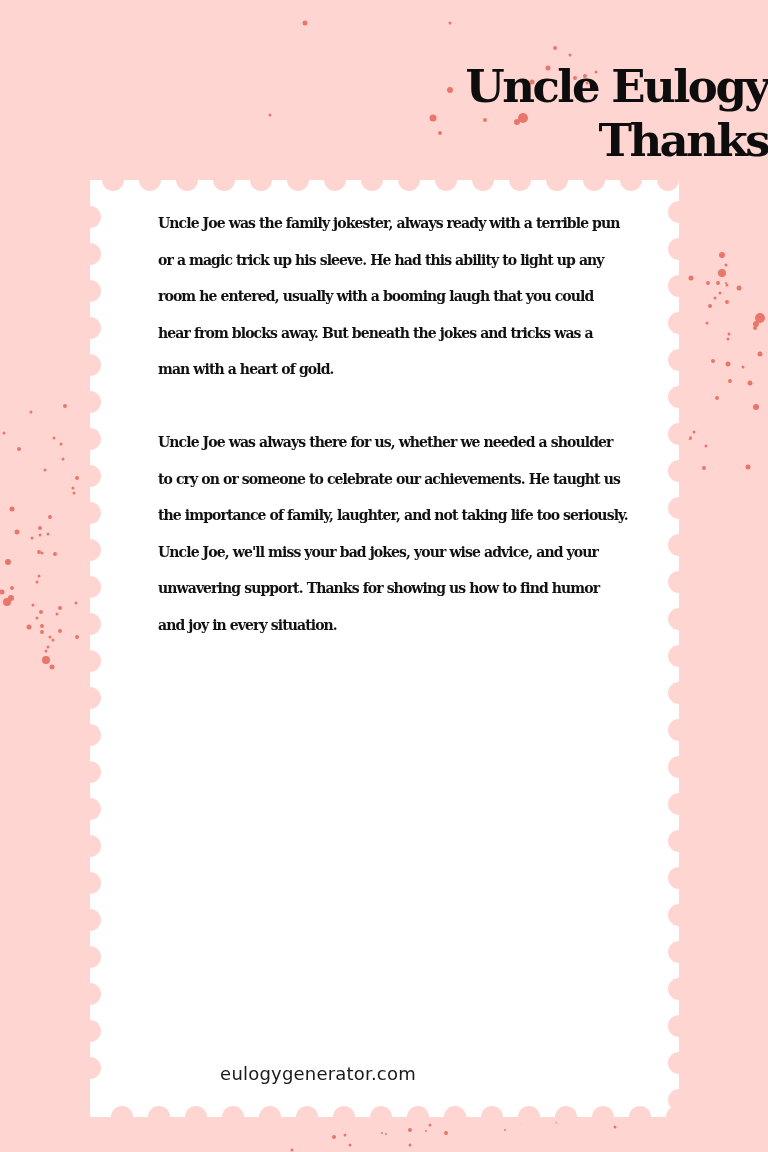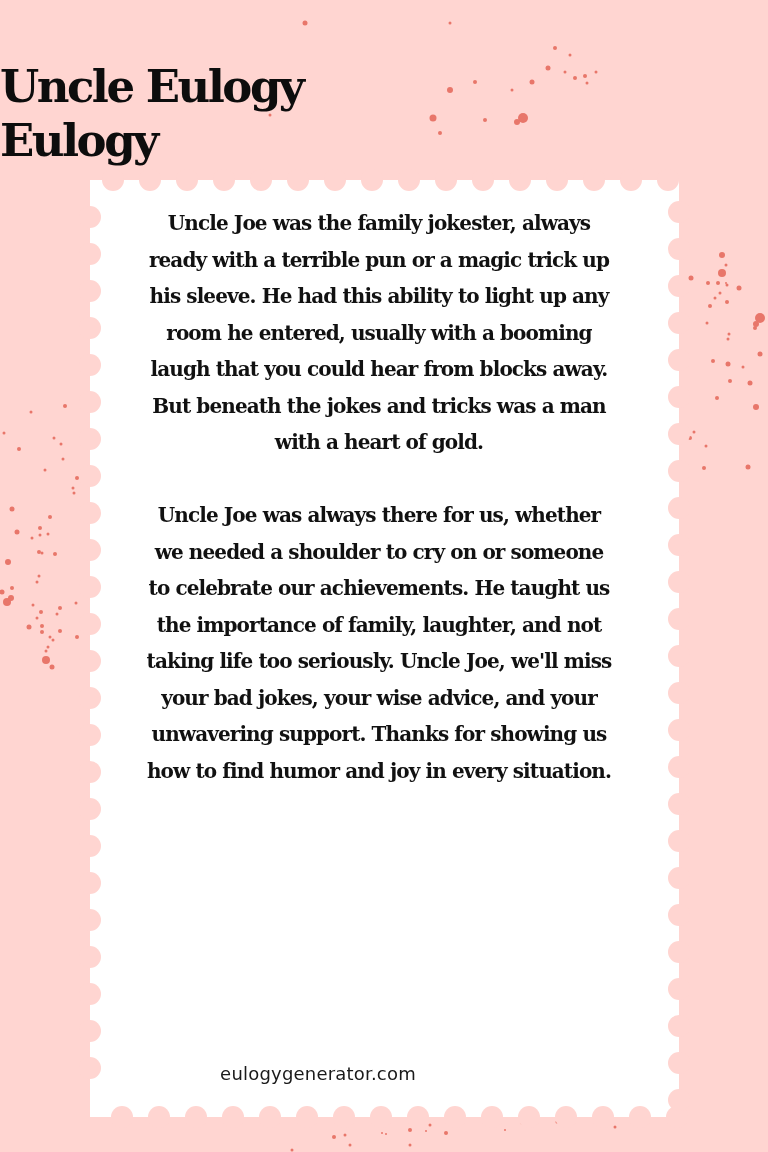--- a/index.html
+++ b/index.html
@@ -3,34 +3,34 @@
 <meta charset="utf-8">
 <style>
   html, body { margin:0; padding:0; }
   body {
     width:768px; height:1152px; overflow:hidden; position:relative;
     background:#ffd5d1;
     font-family: "DejaVu Serif", serif;
   }
   .splatter { position:absolute; left:0; top:0; width:768px; height:1152px; }
   .title {
-    position:absolute; left:0; top:30px; width:768px; text-align:left;
+    position:absolute; left:0; top:30px; width:768px; text-align:right;
     font-family: "DejaVu Serif", serif; font-weight:bold;
     font-size:45px; line-height:54px; letter-spacing:-2.5px; color:#0d0d0d;
   }
   .title span { display:block; }
   .card {
     position:absolute; left:90px; top:180px; width:589px; height:937px;
     background:#ffffff;
   }
   .scallops { position:absolute; left:0; top:0; width:768px; height:1152px; pointer-events:none; }
   .body-text {
-    position:absolute; left:144px; top:205px; width:470px;
+    position:absolute; left:158px; top:205px; width:470px;
     font-family: "DejaVu Serif", serif; font-weight:bold;
-    font-size:20px; line-height:36.5px; letter-spacing:-0.9px; color:#111;text-align:center;
+    font-size:14px; line-height:36.5px; letter-spacing:-0.9px; color:#111;
   }
   .body-text p { margin:0 0 36.5px 0; }
   .footer {
     position:absolute; left:0; top:1063px; width:636px; text-align:center;
     font-family: "DejaVu Sans", sans-serif; font-size:18px; color:#1a1a1a; letter-spacing:0.2px;
   }
 </style>
 </head>
 <body>
 
@@ -152,21 +152,21 @@
       <circle cx="522" cy="1123" r="1.5"></circle>
     <circle cx="557" cy="1122" r="1.5"></circle>
       <circle cx="615" cy="1127" r="1.5"></circle>
     <circle cx="350" cy="1120" r="1"></circle>
       <circle cx="292" cy="1150" r="1.5"></circle>
   </g>
 </svg>
 
 <h1 class="title">
   <span>Uncle Eulogy</span>
-  <span>Eulogy</span>
+  <span>Thanks</span>
 </h1>
 
 <div class="card"></div>
 
 <svg class="scallops" viewBox="0 0 768 1152">
   <g fill="#ffd5d1">
 
     <circle cx="113" cy="180" r="11"></circle>
       <circle cx="150" cy="180" r="11"></circle>
     <circle cx="187" cy="180" r="11"></circle>

